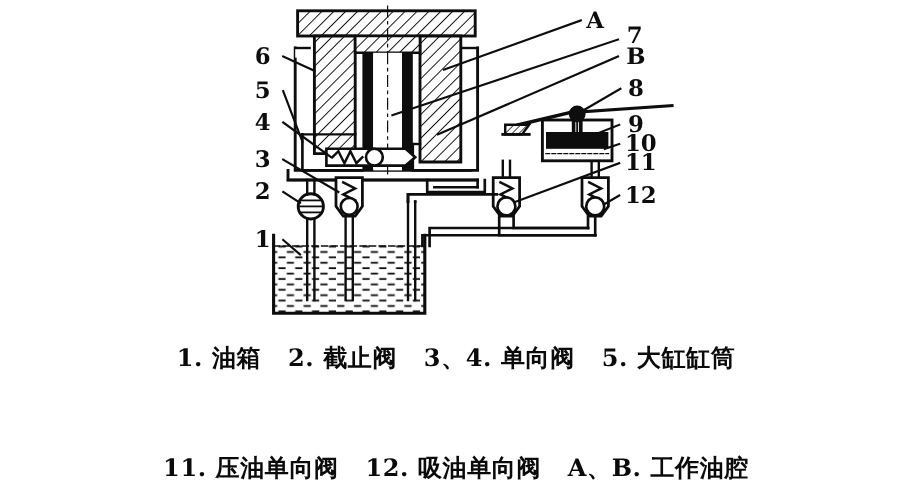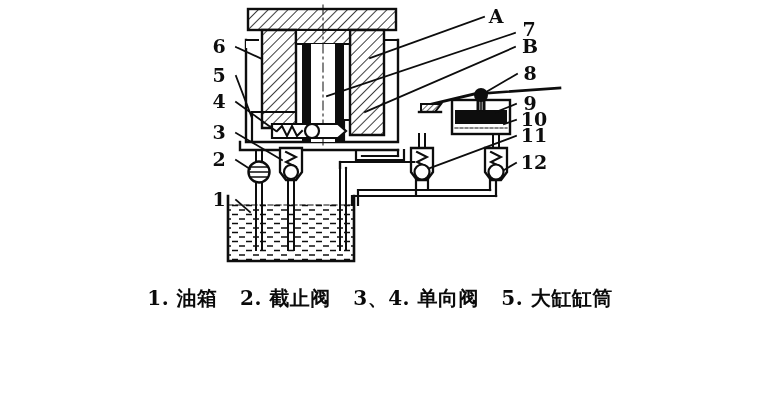--- a/index.html
+++ b/index.html
@@ -250,13 +250,14 @@
     <text class="lbl" x="530" y="110" text-anchor="middle">9</text>
     <text class="lbl" x="534" y="126" text-anchor="middle">10</text>
     <text class="lbl" x="534" y="142" text-anchor="middle">11</text>
     <text class="lbl" x="534" y="169" text-anchor="middle">12</text>
   </g>
 </svg>
 </div>
 
 <div id="caption">
   <div class="cap-line">1. 油箱   2. 截止阀   3、4. 单向阀   5. 大缸缸筒</div>
+  <div class="cap-line">11. 压油单向阀   12. 吸油单向阀   A、B. 工作油腔</div>
 </div>
 
 </body></html>

